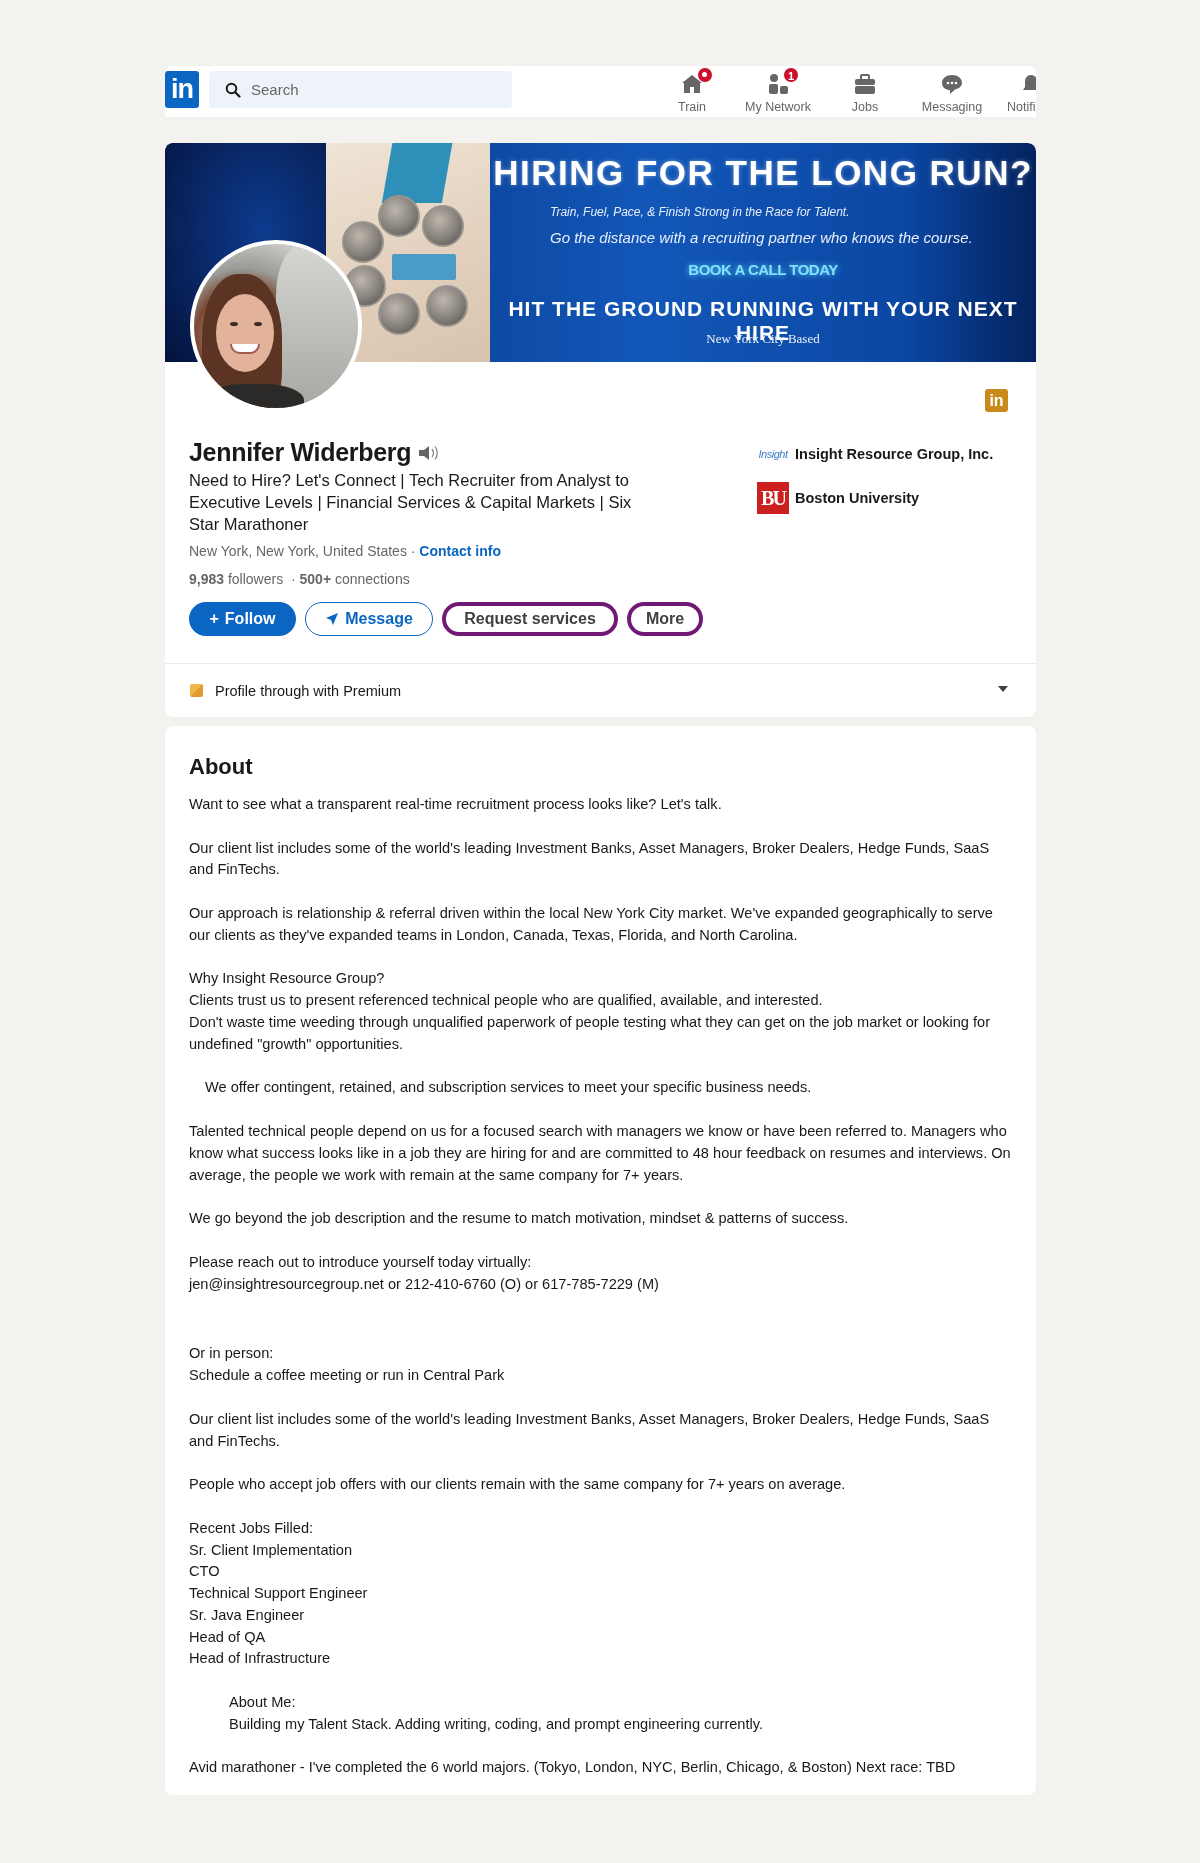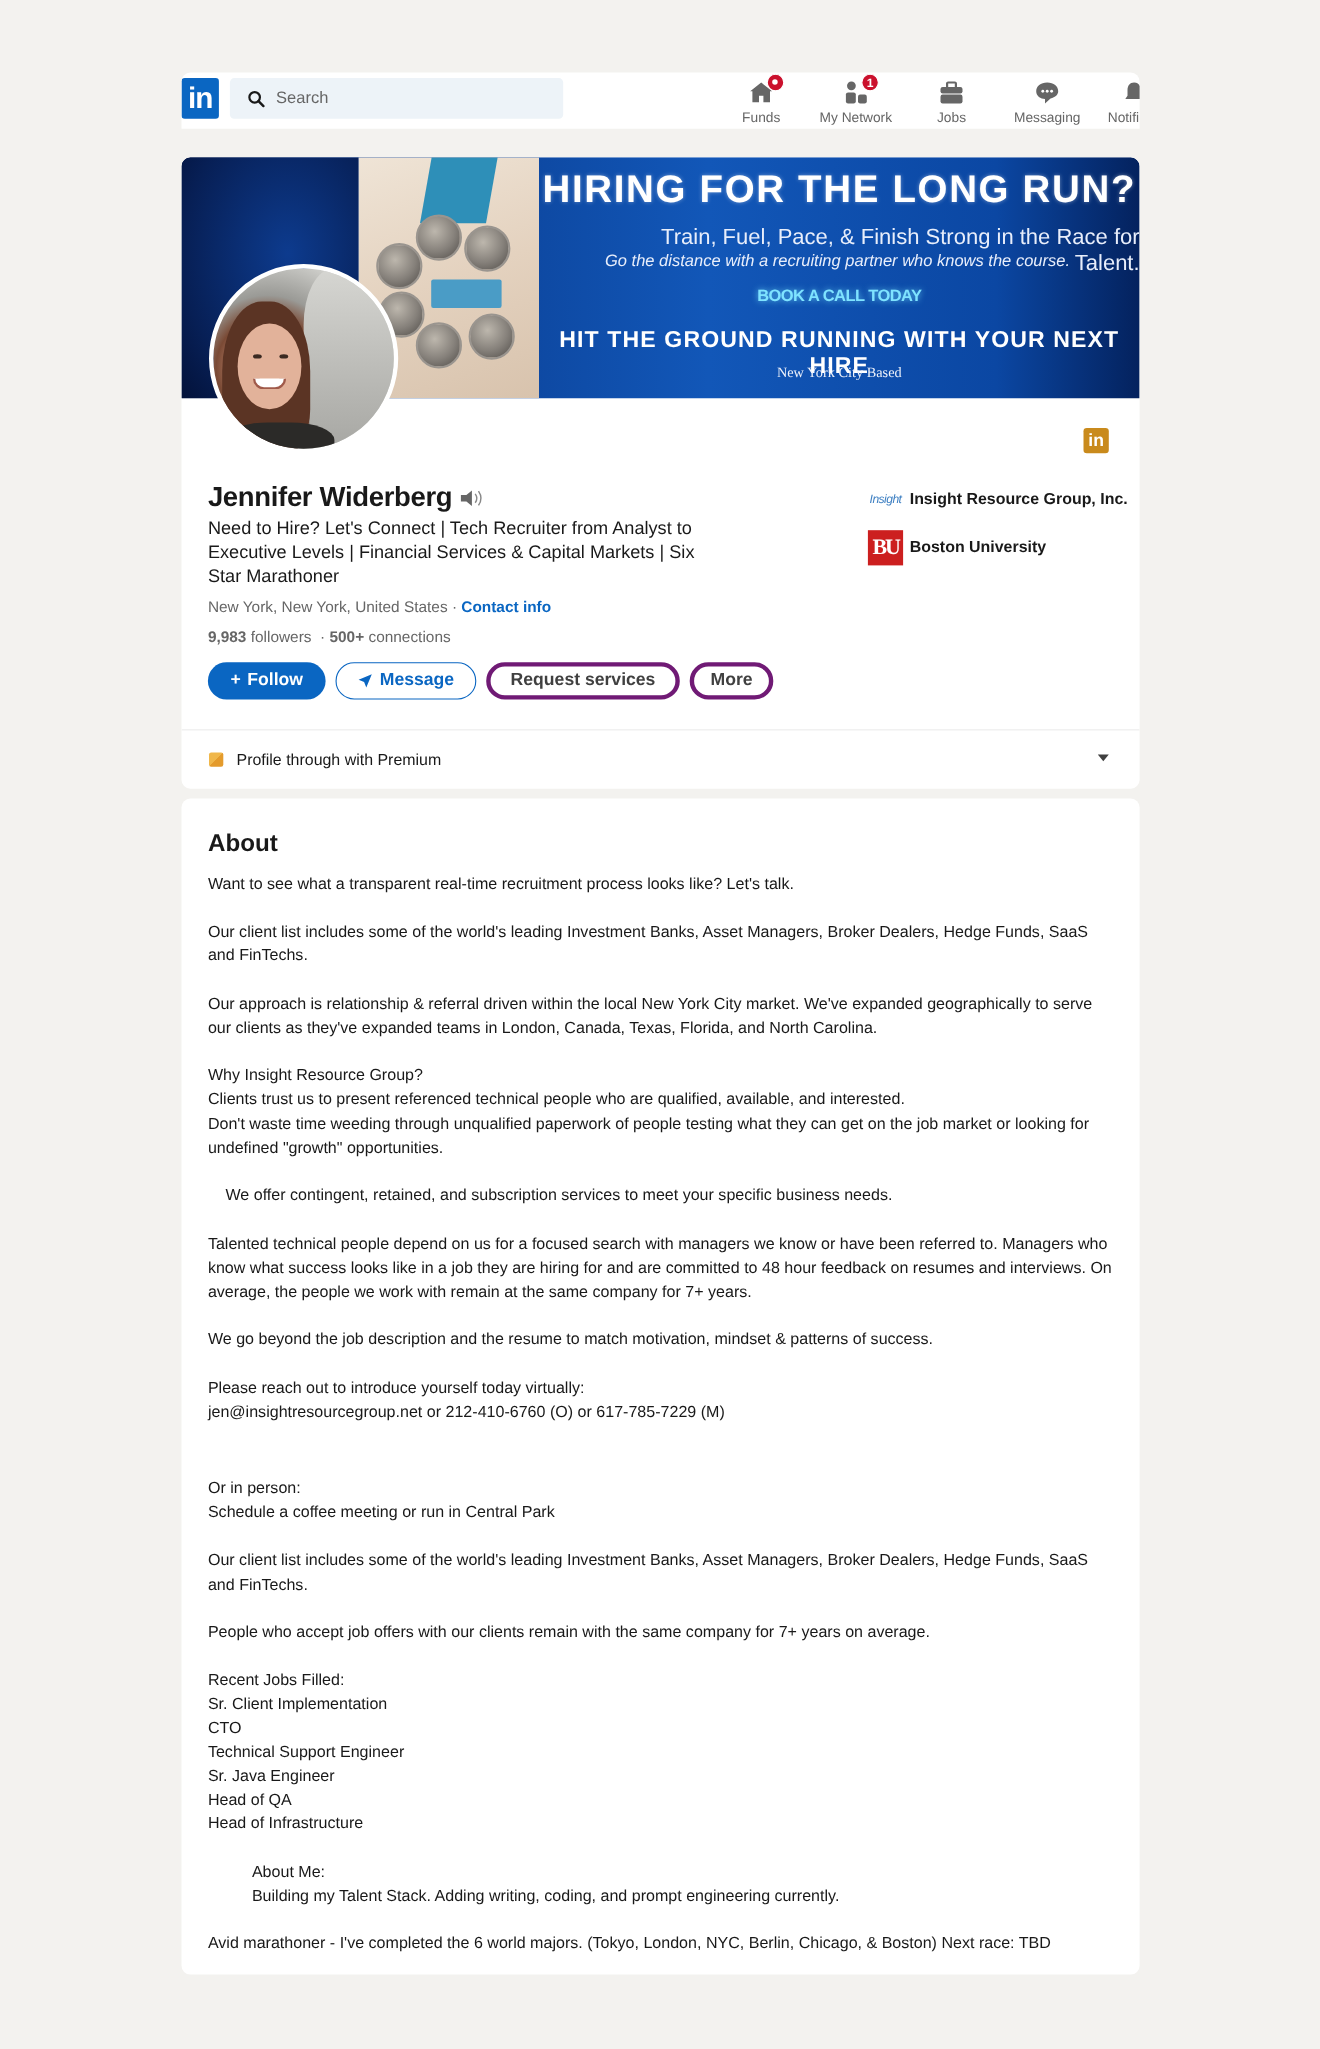--- a/index.html
+++ b/index.html
@@ -23,21 +23,21 @@
   .card { position: absolute; left: 165px; width: 871px; background: #fff; border-radius: 8px; }
   .profile-card { top: 143px; height: 574px; overflow: hidden; }
   .banner { position: absolute; left: 0; top: 0; width: 871px; height: 219px; background: linear-gradient(90deg, #061a4a 0%, #0a3c8f 20%, #1257b8 55%, #0b47a3 85%, #04225e 100%); border-radius: 8px 8px 0 0; overflow: hidden; }
   .banner .left-dark { position: absolute; left: 0; top: 0; width: 161px; height: 219px; background: radial-gradient(ellipse at 60% 40%, #0d3b8e 0%, #071f55 70%, #03123a 100%); }
   .banner .photo { position: absolute; left: 161px; top: 0; width: 164px; height: 219px; background: linear-gradient(160deg, #efe4d6 0%, #e4d2bf 50%, #d8c3ad 100%); overflow: hidden; }
   .ribbon { position: absolute; left: 62px; top: -10px; width: 60px; height: 70px; background: #2e8fb8; transform: skewX(-10deg); }
   .medal { position: absolute; width: 42px; height: 42px; border-radius: 50%; background: radial-gradient(circle at 40% 35%, #bdb7ad 0%, #85807a 55%, #4f4b47 100%); border: 2px solid #9a958f; }
   .medal-plate { position: absolute; left: 66px; top: 111px; width: 64px; height: 26px; background: #4a9cc6; border-radius: 2px; }
   .banner-text { position: absolute; left: 325px; top: 0; width: 546px; height: 219px; color: #fff; text-align: center; }
   .b-headline { position: absolute; left: 0; right: 0; top: 10px; font-size: 35px; font-weight: bold; letter-spacing: 1.5px; text-shadow: 0 0 4px rgba(255,255,255,.4); }
-  .b-sub1 { position: absolute; left: 60px; top: 62px; font-size: 20px; color: #e8eefb; text-align: right; }
+  .b-sub1 { position: absolute; left: 60px; top: 62px; font-size: 12px; color: #e8eefb; text-align: center; font-style: italic; }
   .b-sub2 { position: absolute; left: 60px; top: 86px; font-size: 15px; color: #e8eefb; font-style: italic; text-align: left; }
   .b-cta { position: absolute; left: 0; right: 0; top: 118px; font-size: 15px; font-weight: bold; color: #7fe3ff; letter-spacing: -0.5px; text-shadow: 0 0 6px rgba(120,230,255,.8); }
   .b-hit { position: absolute; left: 0; right: 0; top: 154px; font-size: 21px; font-weight: bold; letter-spacing: 1px; }
   .b-nyc { position: absolute; left: 0; right: 0; top: 188px; font-size: 13px; font-family: "Liberation Serif", serif; color: #eef2fb; }
 
   .avatar { position: absolute; left: 25px; top: 97px; width: 172px; height: 172px; border-radius: 50%; border: 4px solid #fff; background: radial-gradient(circle at 30% 55%, #d9a58e 0%, #c48a72 18%, #7a4a35 32%, #9a9a96 45%, #cfcfcb 70%, #f2f2ef 100%); overflow: hidden; z-index: 2; }
   .av-hair { position: absolute; left: 8px; top: 30px; width: 80px; height: 140px; border-radius: 45% 45% 30% 30%; background: #5b3424; }
   .av-face { position: absolute; left: 22px; top: 50px; width: 58px; height: 78px; border-radius: 50%; background: #e2b29a; }
   .av-smile { position: absolute; left: 36px; top: 100px; width: 30px; height: 10px; border-radius: 0 0 15px 15px; background: #fff; border: 2px solid #a05a4a; border-top: none; }
   .av-eye { position: absolute; top: 78px; width: 8px; height: 4px; border-radius: 50%; background: #3b2a22; }
@@ -57,21 +57,21 @@
 
   .btn-row { position: absolute; left: 24px; top: 459px; display: flex; gap: 9px; }
   .btn { height: 34px; border-radius: 17px; font-family: "Liberation Sans", sans-serif; font-size: 16px; font-weight: bold; padding: 0 16px; display: flex; align-items: center; justify-content: center; cursor: pointer; background: #fff; }
   .btn-follow { background: #0a66c2; color: #fff; border: none; width: 107px; }
   .btn-message { color: #0a66c2; border: 1px solid #0a66c2; width: 128px; }
   .btn-outline { color: #404040; border: 4px solid #701a75; }
   .btn-request { width: 176px; }
   .btn-more { width: 76px; }
   .btn .gl { margin-right: 6px; }
 
-  .org-list { position: absolute; left: 592px; top: 293px; margin-left: 32px; }
+  .org-list { position: absolute; left: 592px; top: 293px; }
   .org { display: flex; align-items: center; height: 36px; margin-bottom: 8px; }
   .org-logo { width: 32px; height: 32px; margin-right: 6px; display: flex; align-items: center; justify-content: center; }
   .insight-logo { font-size: 11px; color: #3d7fc2; font-style: italic; letter-spacing: -0.5px; }
   .bu-logo { background: #cc1f1f; color: #fff; font-weight: bold; font-size: 20px; letter-spacing: -2px; font-family: "Liberation Serif", serif; }
   .org-name { font-size: 14.5px; font-weight: bold; color: #191919; }
 
   .divider { position: absolute; left: 0; top: 520px; width: 871px; height: 1px; background: #ebebeb; }
   .premium-row { position: absolute; left: 0; top: 521px; width: 871px; height: 53px; display: flex; align-items: center; padding-left: 25px; cursor: pointer; }
   .prem-icon { width: 13px; height: 13px; background: linear-gradient(135deg, #f0b74a 50%, #e49b2c 50%); border-radius: 2px; margin-right: 12px; }
   .prem-text { font-size: 14.5px; color: #191919; }
@@ -95,21 +95,21 @@
     <input type="text" placeholder="Search" style="">
   </div>
 
   <div class="nav-item" style="left:484px">
     <div class="ico">
       <svg viewBox="0 0 24 24" width="24" height="24">
           <path d="M12 3 L2 11 L4 11 L4 21 L10 21 L10 15 L14 15 L14 21 L20 21 L20 11 L22 11 Z" fill="#666"></path>
         </svg>
       <span class="badge dot"></span>
     </div>
-    <span class="lbl">Funds</span>
+    <span class="lbl">Train</span>
   </div>
 
   <div class="nav-item" style="left:570px">
     <div class="ico">
       <svg viewBox="0 0 24 24" width="24" height="24">
           <circle cx="8" cy="6" r="4" fill="#666"></circle>
           <rect x="3" y="12" width="9" height="10" rx="2" fill="#666"></rect>
           <rect x="14" y="14" width="8" height="8" rx="2" fill="#666"></rect>
         </svg>
       <span class="badge">1</span>

